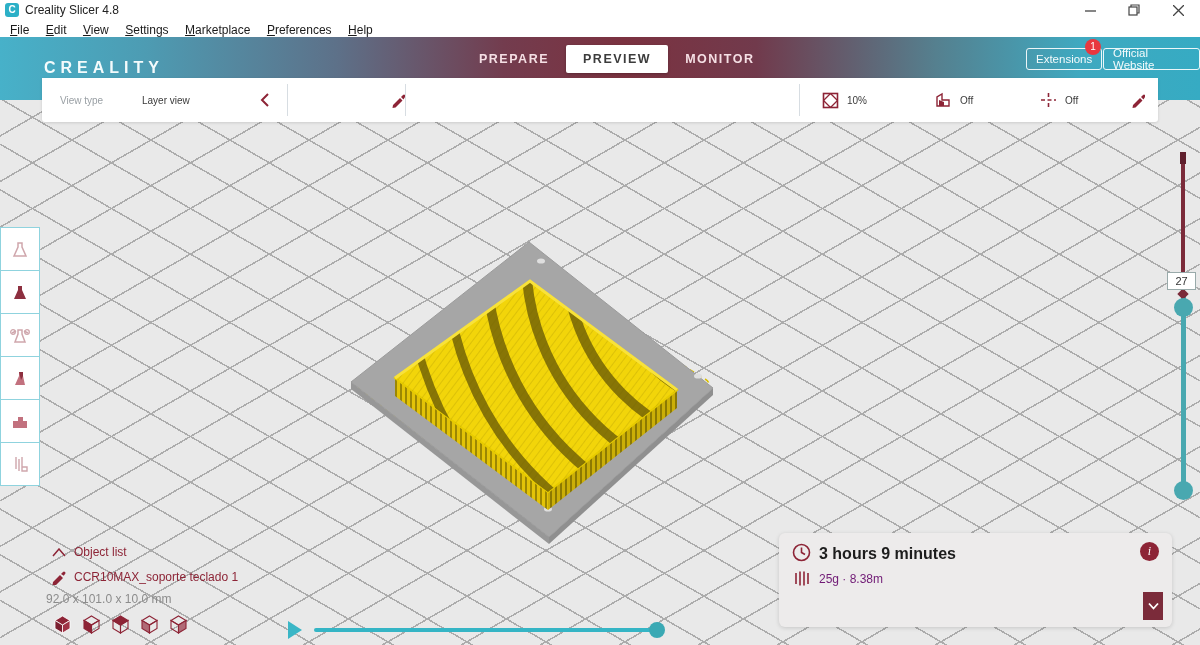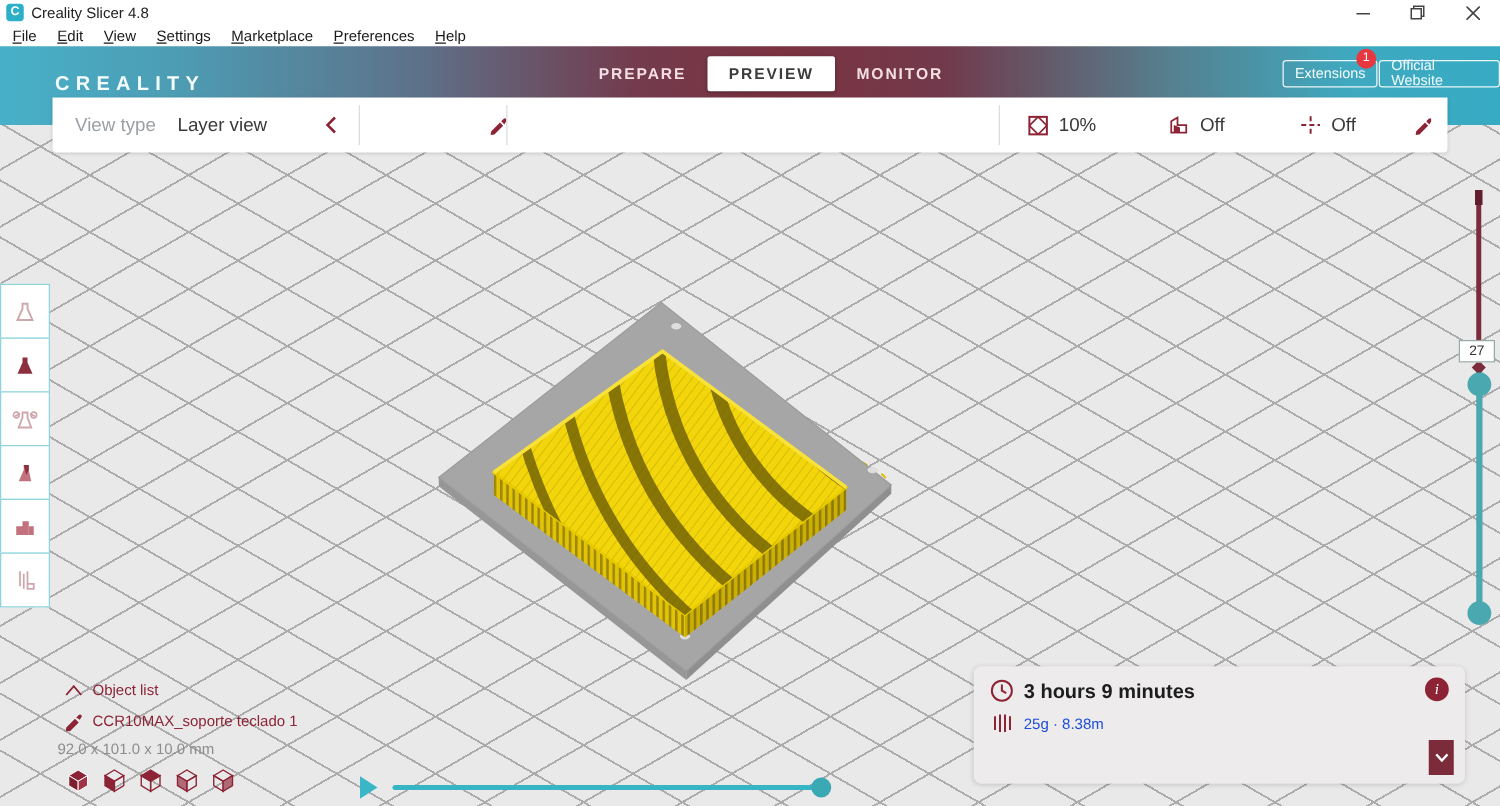--- a/index.html
+++ b/index.html
@@ -26,21 +26,21 @@
   #header { position:absolute; top:36px; left:0; width:1200px; height:64px; z-index:4;
     background:linear-gradient(90deg,#47b1c9 0%, #4d9cb3 12%, #5d7189 28%, #733c4e 42%, #7b3240 52%, #713a4c 63%, #55808f 78%, #3fa9c0 90%, #36abc3 100%); }
   #brand { position:absolute; left:44px; top:23px; color:#f4fbfc; font-size:16px; font-weight:bold; letter-spacing:5px; }
   #tabs { position:absolute; left:462px; top:9px; display:flex; align-items:center; height:28px; }
   .tab { font-size:12.5px; letter-spacing:1.5px; font-weight:bold; color:rgba(255,236,240,0.93); padding:7px 17px; cursor:default; }
   .tab.active { background:#fff; color:#3c3c3c; border-radius:2px; box-shadow:0 1px 3px rgba(0,0,0,.25); }
   .hdr-btn { position:absolute; top:12px; height:22px; border:1px solid rgba(255,255,255,.9); border-radius:3px; color:#f4fbfc; font-size:11.5px; display:flex; align-items:center; padding:0 9px; background:transparent; }
   #badge { position:absolute; left:1085px; top:3px; width:16px; height:16px; border-radius:50%; background:#e8383f; color:#fff; font-size:10px; text-align:center; line-height:16px; z-index:5; }
 
   
-  #toolbar { position:absolute; top:78px; left:42px; width:1116px; height:44px; background:#fff; z-index:6; border-radius:0 0 3px 3px; box-shadow:0 1px 3px rgba(0,0,0,.12); font-size:15px; }
+  #toolbar { position:absolute; top:78px; left:42px; width:1116px; height:44px; background:#fff; z-index:6; border-radius:0 0 3px 3px; box-shadow:0 1px 3px rgba(0,0,0,.12); font-size:10px; }
   .tb { position:absolute; top:0; height:44px; display:flex; align-items:center; }
   .tb-divider { position:absolute; top:6px; width:1px; height:32px; background:#d7dde2; }
   .gray-lbl { color:#9aa0a5; }
   .dark-lbl { color:#3a3a3a; }
   .maroon { color:#8d2436; }
 
   
   #tool-sidebar { position:absolute; left:0; top:228px; z-index:3; }
   .tool-btn { width:40px; height:44px; background:#fff; border:1px solid #8fd3de; margin-top:-1px; display:flex; align-items:center; justify-content:center; }
 
@@ -58,21 +58,21 @@
   .oi-row { position:absolute; display:flex; align-items:center; gap:8px; white-space:nowrap; }
 
   
   #play-btn { position:absolute; left:288px; top:621px; width:0; height:0; border-left:14px solid #3ab6c6; border-top:9px solid transparent; border-bottom:9px solid transparent; z-index:3; }
   #timeline { position:absolute; left:314px; top:628px; width:344px; height:4px; background:#35b5c5; border-radius:2px; z-index:3; }
   #timeline-knob { position:absolute; left:649px; top:622px; width:16px; height:16px; border-radius:50%; background:#3aa9b4; z-index:4; }
 
   
   #summary { position:absolute; left:779px; top:533px; width:393px; height:94px; background:#edebeb; border-radius:6px; box-shadow:0 1px 4px rgba(0,0,0,.15); z-index:3; }
   #sum-time { position:absolute; left:40px; top:12px; font-size:16px; font-weight:bold; color:#1d1d1d; }
-  #sum-mat  { position:absolute; left:40px; top:39px; font-size:12px; color:#1d4ed8; }
+  #sum-mat  { position:absolute; left:40px; top:39px; font-size:12px; color:#701a75; }
   #info-icon { position:absolute; right:13px; top:9px; width:19px; height:19px; border-radius:50%; background:#8d2436; color:#fff; font-size:12px; font-style:italic; font-family:"Liberation Serif", serif; text-align:center; line-height:18px; }
   #save-btn { position:absolute; left:11px; top:59px; width:353px; height:28px; background:#36b7c9; color:#123c52; font-size:13px; font-weight:bold; text-align:center; line-height:28px; }
   #save-dd  { position:absolute; left:364px; top:59px; width:20px; height:28px; background:#7b2b3a; display:flex; align-items:center; justify-content:center; }
 </style>
 </head>
 <body>
 
 <div id="viewport">
   <svg width="1200" height="645">
     <defs>

